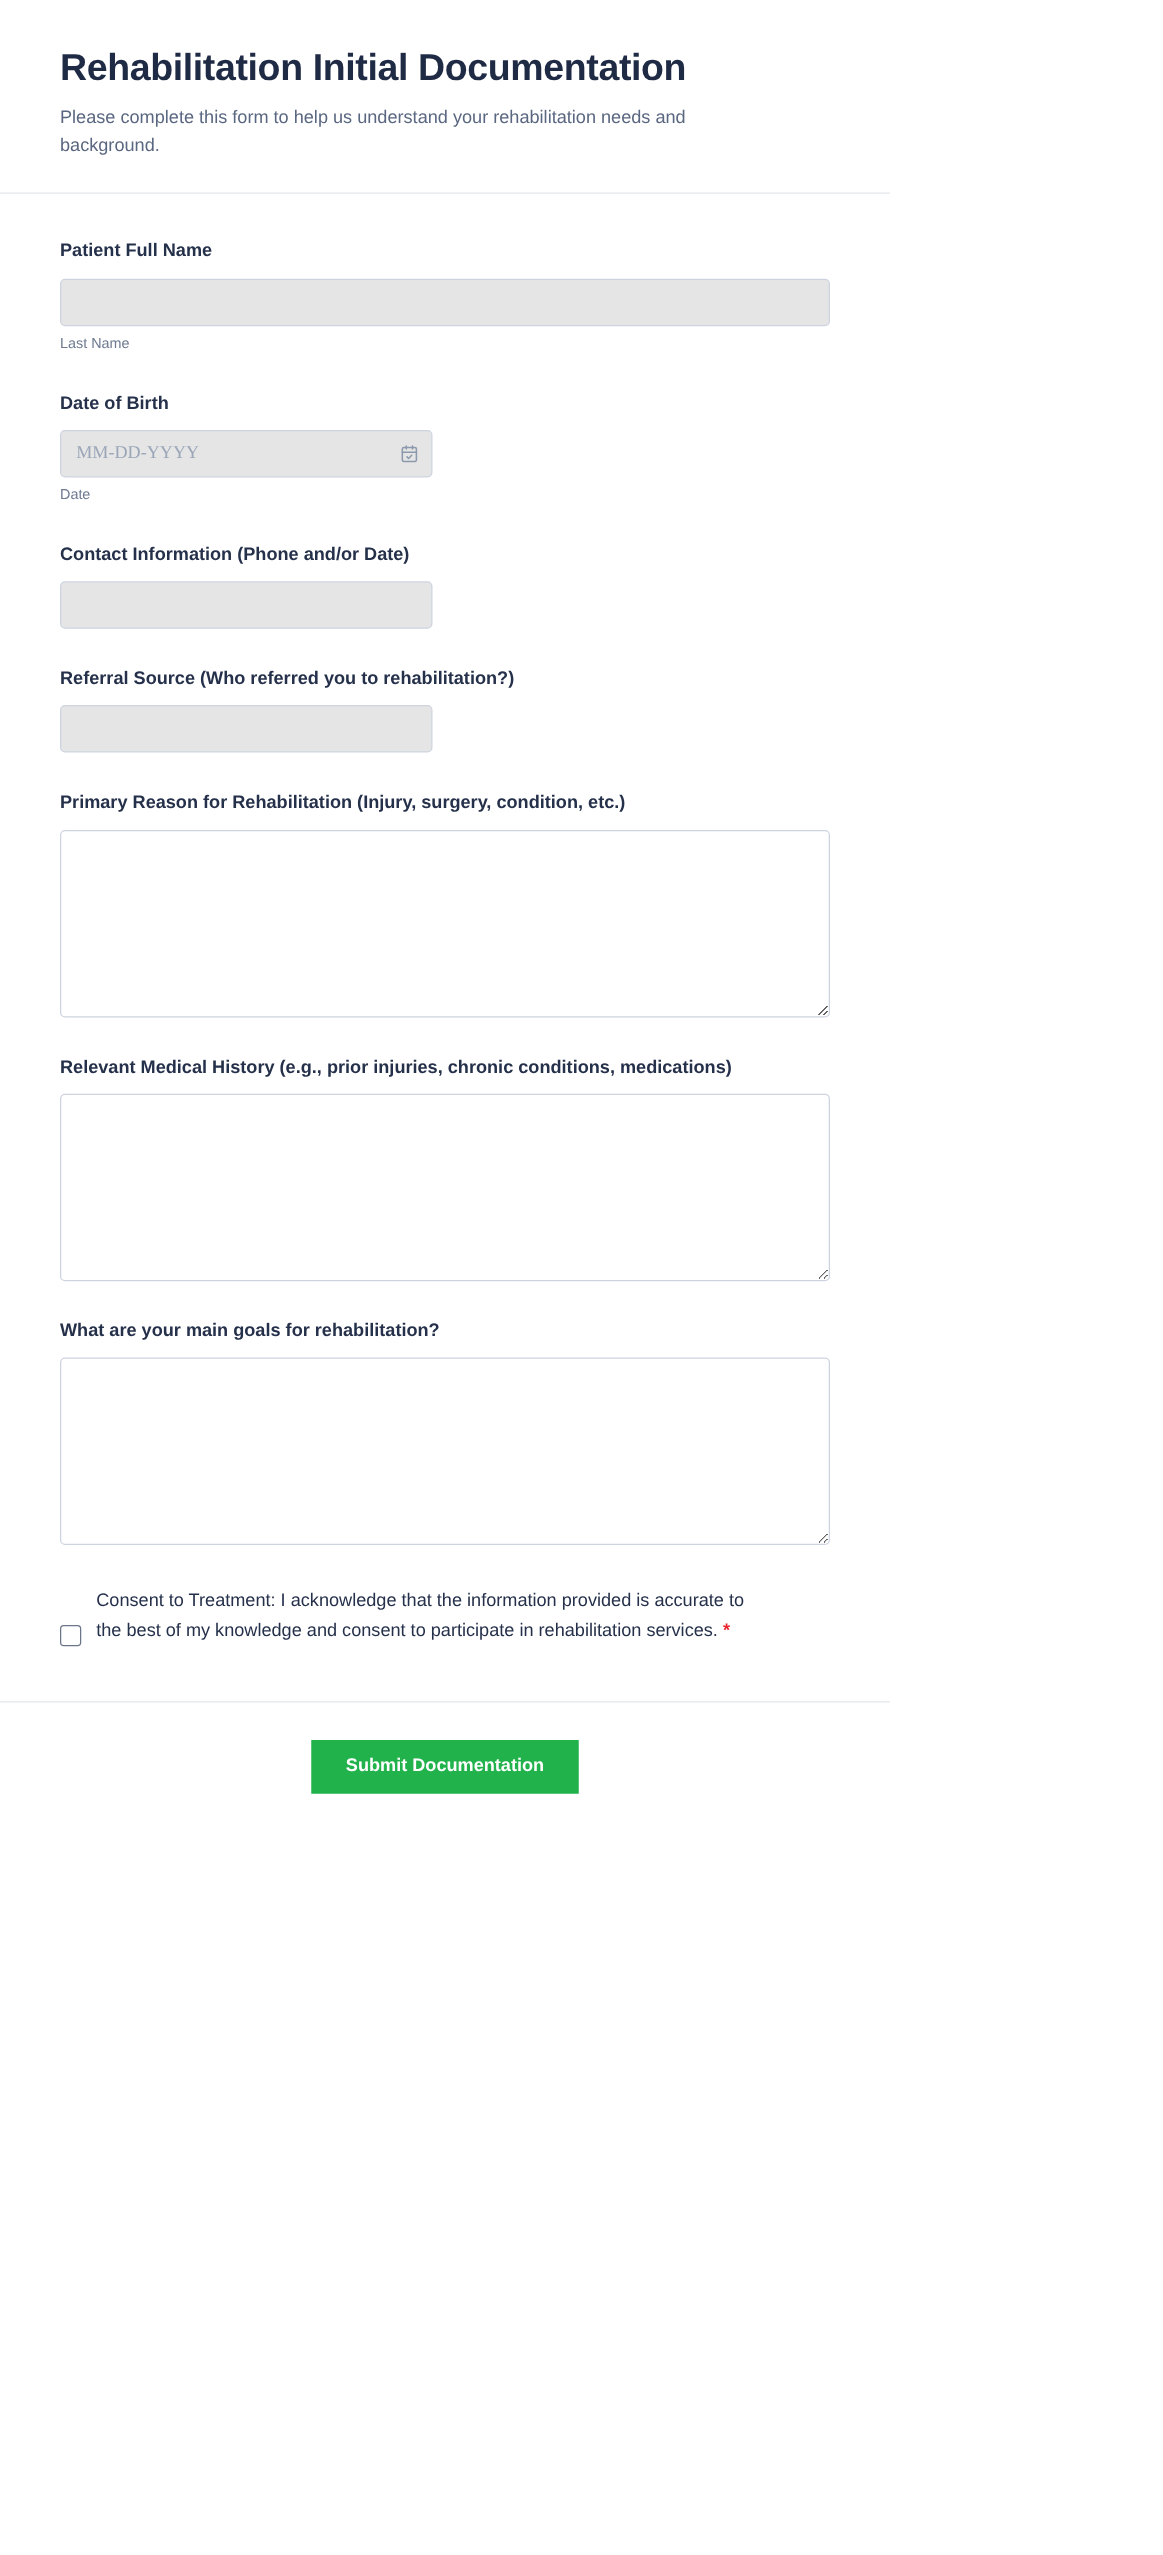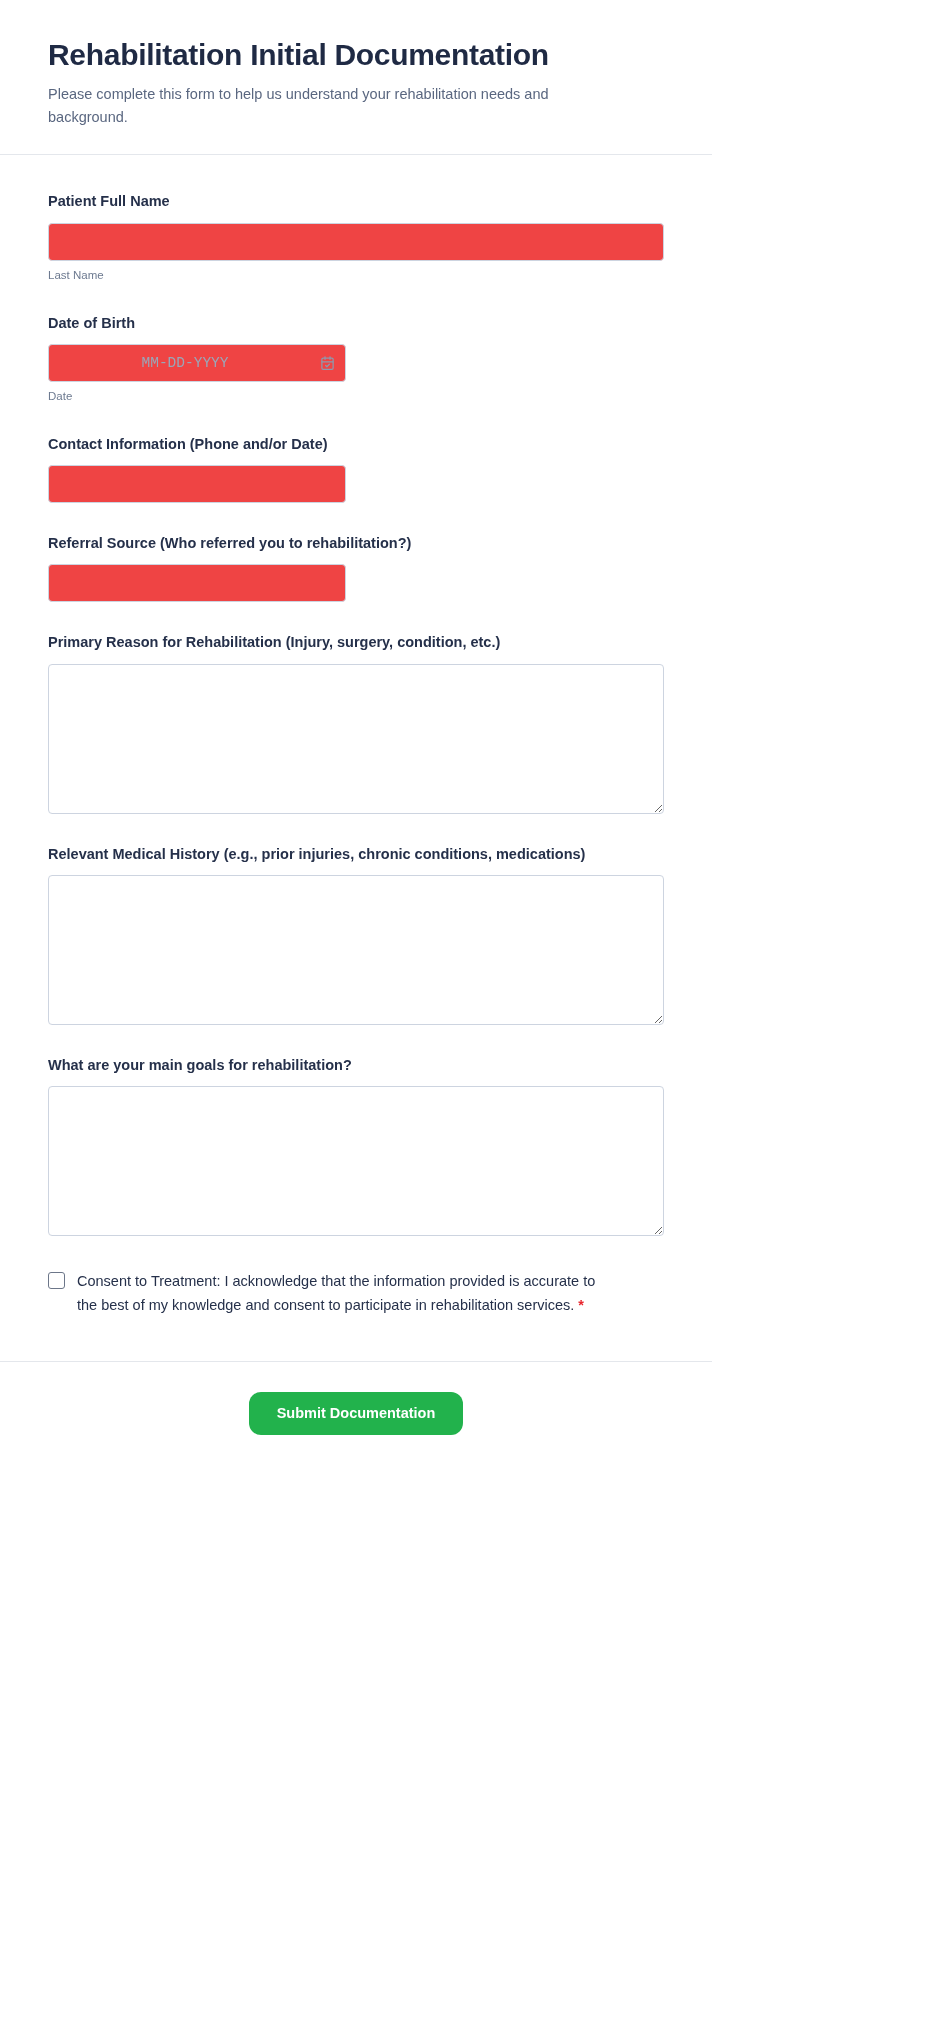--- a/index.html
+++ b/index.html
@@ -73,27 +73,26 @@
     font-weight: normal;
     line-height: 1.3;
   }
 
   .text-input {
     display: block;
     width: 100%;
     height: 38px;
     border: 1px solid #cdd4e0;
     border-radius: 4px;
-    background: #ef4444;
+    background: #e5e5e5;
     padding: 8px 12px;
-    font-family: Liberation Mono, monospace;
+    font-family: Liberation Serif, serif;
     font-size: 14.5px;
     color: #2b3445;
     outline: none;
-    text-align: center;
   }
   .text-input::placeholder { color: #9aa6b8; }
 
   
   .name-row {
     display: flex;
     gap: 22px;
   }
   .name-col { flex: 1 1 0; min-width: 0; }
 
@@ -128,21 +127,21 @@
     font-size: 14.5px;
     color: #2b3445;
     outline: none;
     resize: vertical;
   }
   .textarea-block { }
 
   
   .consent-block {
     display: flex;
-    align-items: flex-start;
+    align-items: flex-end;
     gap: 12px;
     margin-top: 34px;
     margin-bottom: 34px;
   }
   .checkbox {
     flex: 0 0 auto;
     width: 17px;
     height: 17px;
     border: 1.5px solid #6c7689;
     border-radius: 3px;
@@ -165,21 +164,21 @@
   
   .form-footer {
     padding: 30px 48px 40px 48px;
     display: flex;
     justify-content: center;
   }
   .submit-btn {
     background: #22b24c;
     color: #ffffff;
     border: none;
-    border-radius: 12px;
+    border-radius: 0;
     font-family: "Liberation Sans", sans-serif;
     font-size: 14.5px;
     font-weight: bold;
     padding: 14px 28px;
     cursor: pointer;
     line-height: 1;
   }
 </style>
 </head>
 <body>

